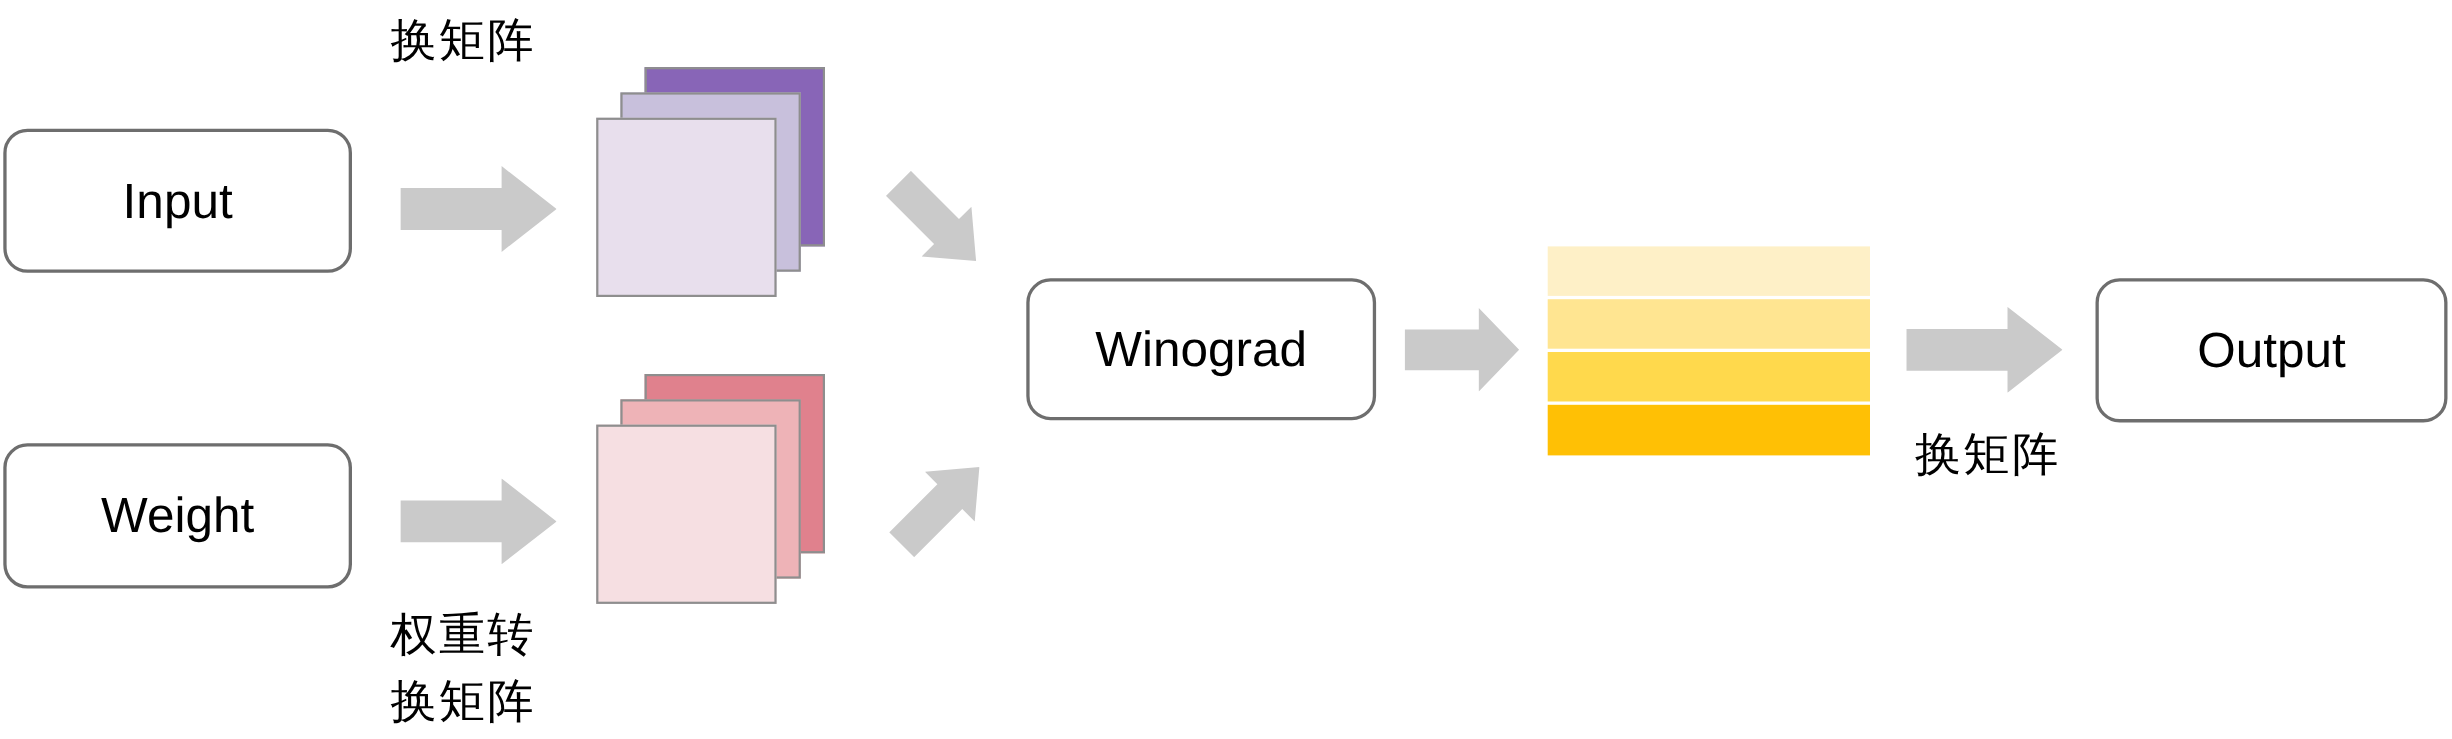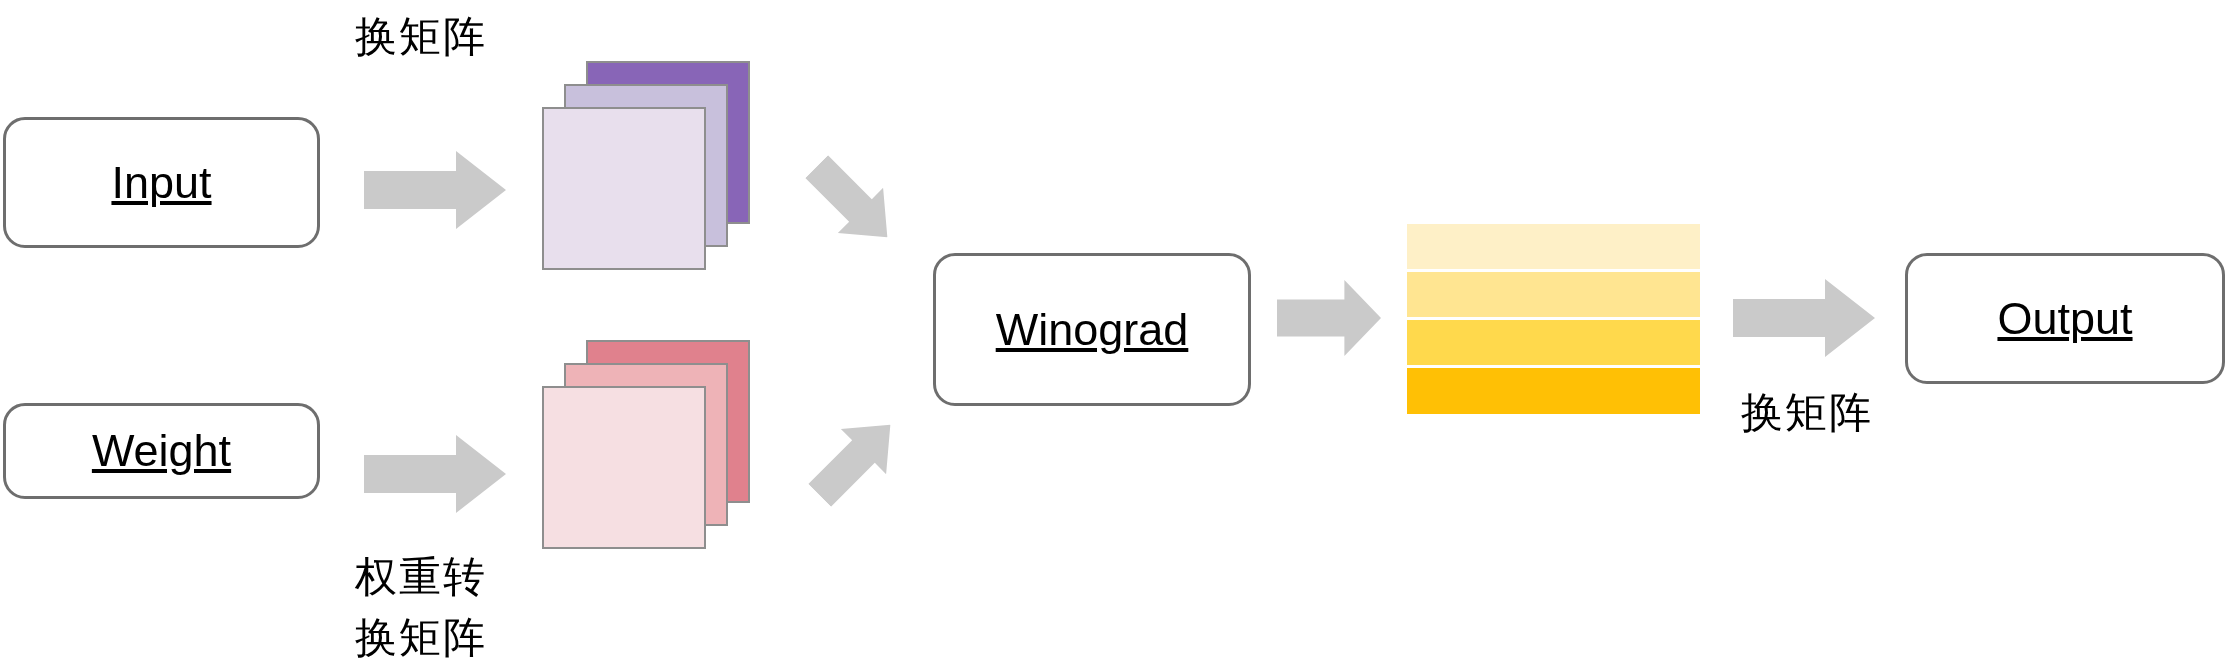--- a/index.html
+++ b/index.html
@@ -15,25 +15,24 @@
     position: absolute;
     box-sizing: border-box;
     background: #ffffff;
     border: 3px solid #4c1d95;
     border-radius: 22px;
     display: flex;
     align-items: center;
     justify-content: center;
     font-size: 45px;
     color: #000000;
-    text-decoration: underline;
   }
   .node-input    { left: 3px;    top: 117px; width: 317px; height: 131px; }
-  .node-weight   { left: 3px;    top: 403px; width: 317px; height: 96px; }
-  .node-winograd { left: 933px;  top: 253px; width: 318px; height: 153px; }
+  .node-weight   { left: 3px;    top: 403px; width: 317px; height: 132px; }
+  .node-winograd { left: 933px;  top: 253px; width: 318px; height: 129px; }
   .node-output   { left: 1905px; top: 253px; width: 320px; height: 131px; }
 
   .cjk-label {
     position: absolute;
     width: 180px;
     text-align: center;
     font-size: 42px;
     line-height: 61px;
     color: #000000;
     letter-spacing: 2px;

